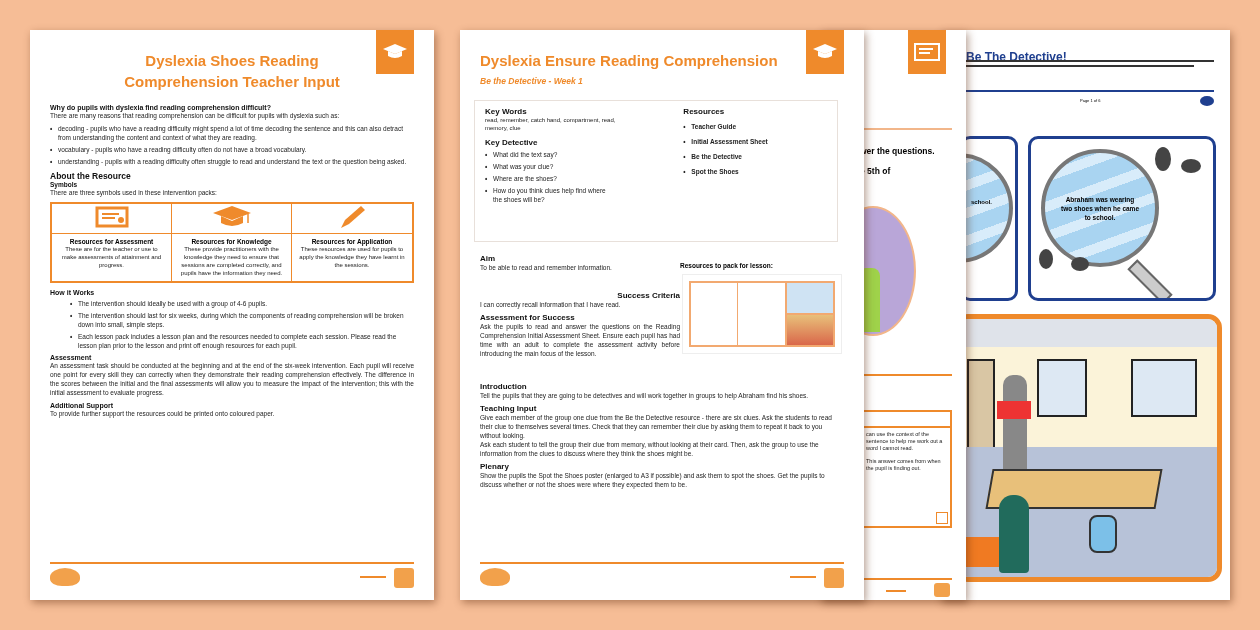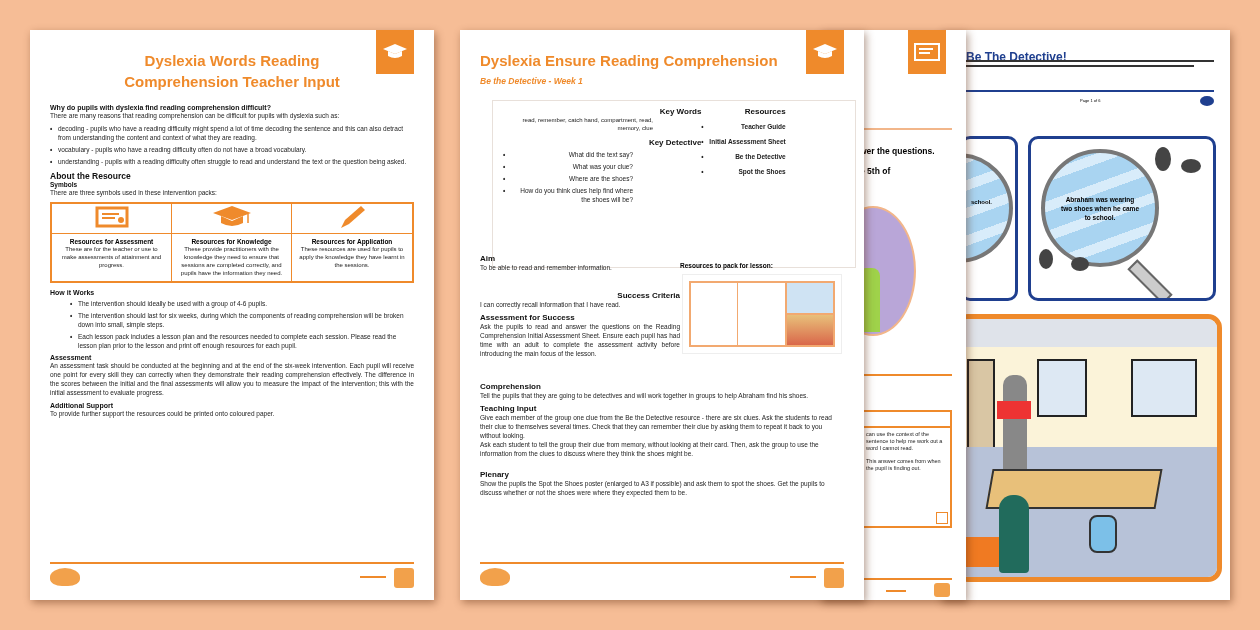--- a/index.html
+++ b/index.html
@@ -28,21 +28,21 @@
 <body>
 
 <div class="page" style="left:30px; top:30px; width:404px; height:570px;">
   <div class="tab-icon" style="left:346px;">
     <svg width="26" height="18" viewBox="0 0 26 18">
         <polygon points="13,1 25,6 13,11 1,6" fill="#fff"></polygon>
         <path d="M6 8 v5 q7 4 14 0 v-5 l-7 3z" fill="#fff"></path>
       </svg>
   </div>
   <div style="text-align:center; margin-top:20px; font-size:15px; font-weight:bold; line-height:21px;" class="orange">
-    <div>Dyslexia Words Reading</div>
+    <div>Dyslexia Shoes Reading</div>
     <div>Comprehension Teacher Input</div>
   </div>
   <div style="padding: 12px 20px 0 20px;">
     <div class="sh">Why do pupils with dyslexia find reading comprehension difficult?</div>
     <div class="txt">There are many reasons that reading comprehension can be difficult for pupils with dyslexia such as:</div>
     <ul class="b" style="margin-top:4px;">
       <li>decoding - pupils who have a reading difficulty might spend a lot of time decoding the sentence and this can also detract from understanding the content and context of what they are reading.</li>
       <li>vocabulary - pupils who have a reading difficulty often do not have a broad vocabulary.</li>
       <li>understanding - pupils with a reading difficulty often struggle to read and understand the text or the question being asked.</li>
     </ul>
@@ -171,21 +171,21 @@
 <div class="page" style="left:460px; top:30px; width:404px; height:570px;">
   <div class="tab-icon" style="left:346px;">
     <svg width="26" height="18" viewBox="0 0 26 18">
         <polygon points="13,1 25,6 13,11 1,6" fill="#fff"></polygon>
         <path d="M6 8 v5 q7 4 14 0 v-5 l-7 3z" fill="#fff"></path>
       </svg>
   </div>
   <div class="orange" style="position:absolute; left:20px; top:22px; font-size:15px; font-weight:bold;">Dyslexia Ensure Reading Comprehension</div>
   <div class="orange" style="position:absolute; left:20px; top:46px; font-size:8.5px; font-weight:bold;font-style:italic;">Be the Detective - Week 1</div>
 
-  <div class="box" style="position:absolute; left:32px; top:70px; width:364px; height:168px; display:flex;text-align:right;">
+  <div class="box" style="position:absolute; left:14px; top:70px; width:364px; height:142px; display:flex;">
     <div style="width:58%;">
       <div class="sh" style="font-size:8px;">Key Words</div>
       <div class="txt" style="font-size:6px; line-height:8px; width:150px;">read, remember, catch hand, compartment, read, memory, clue</div>
       <div class="sh" style="font-size:8px; margin-top:6px;">Key Detective</div>
       <ul class="b" style="width:130px;">
         <li>What did the text say?</li>
         <li>What was your clue?</li>
         <li>Where are the shoes?</li>
         <li>How do you think clues help find where the shoes will be?</li>
       </ul>
@@ -216,26 +216,26 @@
       <div style="flex:1; border-right:1px solid #f2a970; background:#fff;"></div>
       <div style="flex:1; border-right:2px solid #f2a970; background:#fff;"></div>
       <div style="flex:1; display:flex; flex-direction:column;">
         <div style="flex:1; background:#cfe3f3; border-bottom:2px solid #f2a970;"></div>
         <div style="flex:1; background:linear-gradient(#e8c07a,#d9674a);"></div>
       </div>
     </div>
   </div>
 
   <div style="position:absolute; left:20px; top:352px; width:364px;">
-    <div class="sh" style="font-size:8px;">Comprehension</div>
+    <div class="sh" style="font-size:8px;">Introduction</div>
     <div class="txt">Tell the pupils that they are going to be detectives and will work together in groups to help Abraham find his shoes.</div>
     <div class="sh" style="font-size:8px; margin-top:4px;">Teaching Input</div>
     <div class="txt">Give each member of the group one clue from the Be the Detective resource - there are six clues. Ask the students to read their clue to themselves several times. Check that they can remember their clue by asking them to repeat it back to you without looking.</div>
     <div class="txt">Ask each student to tell the group their clue from memory, without looking at their card. Then, ask the group to use the information from the clues to discuss where they think the shoes might be.</div>
-    <div class="sh" style="font-size:8px; margin-top:12px;">Plenary</div>
+    <div class="sh" style="font-size:8px; margin-top:4px;">Plenary</div>
     <div class="txt">Show the pupils the Spot the Shoes poster (enlarged to A3 if possible) and ask them to spot the shoes. Get the pupils to discuss whether or not the shoes were where they expected them to be.</div>
   </div>
 
   <div class="footer" style="bottom:8px;">
     <div class="logo" style="left:0; top:4px;"></div>
     <div style="position:absolute; right:28px; top:12px; width:26px; height:2px; background:#ef8a2b;"></div>
     <div class="logo" style="right:0; top:4px; width:20px; height:20px; border-radius:3px;"></div>
   </div>
 </div>
 

